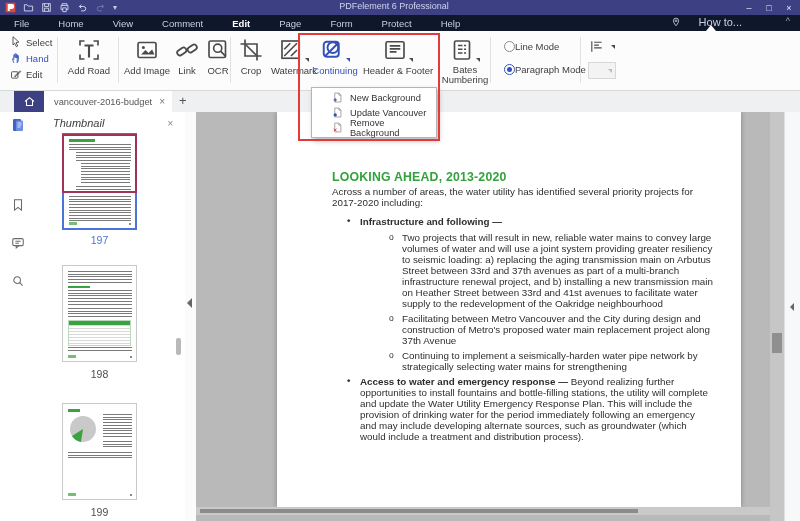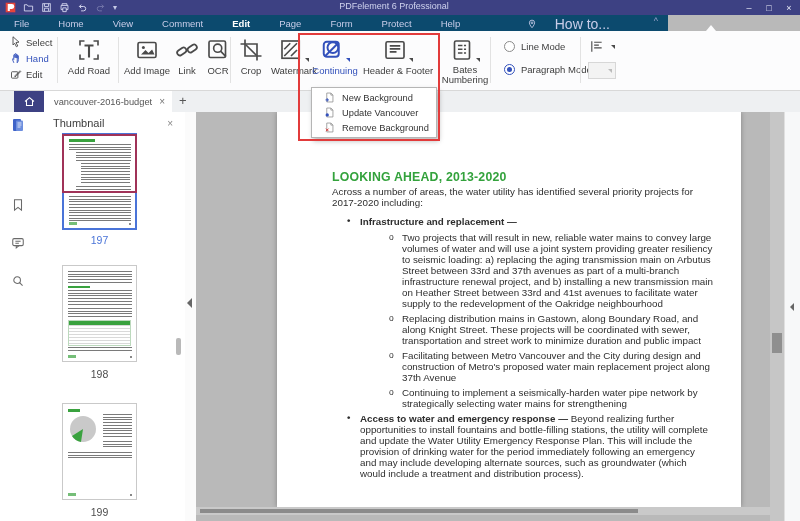--- a/index.html
+++ b/index.html
@@ -10,67 +10,67 @@
 
   
   .titlebar{left:0;top:0;width:800px;height:15px;background:#3d4183;z-index:10;}
   .qat{left:5px;top:1px;display:flex;gap:7px;align-items:center;height:13px;}
   .qat svg{display:block;}
   .win-title{left:0;right:12px;top:1px;text-align:center;color:#cfd3ee;font-size:9px;}
   .win-ctrls{right:4px;top:0;display:flex;gap:6px;color:#e8eaf6;font-size:9px;height:15px;align-items:center;}
   .win-ctrls span{width:14px;text-align:center;cursor:default;}
 
   
-  .menubar{left:0;top:15px;width:668px;height:16px;background:#0c4a6e;z-index:10;}
+  .menubar{left:0;top:15px;width:800px;height:16px;background:#0f172a;z-index:10;}
   .menus{left:14px;top:0;display:flex;gap:29px;height:16px;align-items:center;}
   .menus span{color:#c9cde9;font-size:9.5px;cursor:default;}
   .menus span.active{color:#ffffff;font-weight:bold;}
-  .howto{right:58px;top:1px;display:flex;align-items:center;gap:18px;color:#c9cde9;font-size:14px;}
+  .howto{right:58px;top:1px;display:flex;align-items:center;gap:18px;color:#c9cde9;font-size:11px;}
   .ribbon-chevron{right:10px;top:1px;color:#9ca3cc;font-size:9px;}
   .ribbon-notch{left:706px;top:25px;width:0;height:0;border-left:5px solid transparent;
       border-right:5px solid transparent;border-bottom:6px solid #fcfcfd;z-index:11;}
 
   
   .toolbar{left:0;top:31px;width:800px;height:59px;background:#fcfcfd;border-bottom:1px solid #d8d8d8;z-index:5;}
   .tsep{top:6px;width:1px;height:46px;background:#e2e2e2;}
   .trow{display:flex;align-items:center;gap:4px;font-size:9.5px;color:#3d3d3d;cursor:default;}
   .trow svg{flex:0 0 auto;}
   .trow.blue{color:#3351bb;}
   .bigbtn{display:flex;flex-direction:column;align-items:center;font-size:9.5px;color:#3d3d3d;cursor:default;}
   .bigbtn .lab{margin-top:3px;white-space:nowrap;}
   .bigbtn.blue{color:#3351bb;}
   .caret{width:0;height:0;border-left:4px solid transparent;border-top:4px solid #4a4a4a;
          display:inline-block;}
   .radio{width:9px;height:9px;border:1px solid #8a8a8a;border-radius:50%;background:#fff;display:inline-block;}
   .radio.on{border-color:#3351bb;background:#fff;position:relative;}
   .radio.on::after{content:"";position:absolute;left:2px;top:2px;width:5px;height:5px;border-radius:50%;background:#3351bb;}
-  .moderow{display:flex;align-items:center;gap:6px;font-size:9.5px;color:#3d3d3d;}
+  .moderow{display:flex;align-items:center;font-size:9.5px;color:#3d3d3d;}
 
   
   .red-box{left:298px;top:33px;width:138px;height:104px;border:2px solid #e23b3b;z-index:70;pointer-events:none;}
   .bg-menu{left:311px;top:87px;width:124px;background:#fff;border:1px solid #b5b5b5;
            box-shadow:2px 3px 5px rgba(0,0,0,.28);z-index:60;padding:2px 0;}
-  .bg-menu .mi{display:flex;align-items:center;gap:7px;height:15px;padding-left:12px;
+  .bg-menu .mi{display:flex;align-items:center;gap:7px;height:15px;padding-left:20px;
                font-size:9.3px;color:#333;cursor:default;}
 
   
   .tabbar{left:0;top:91px;width:800px;height:21px;background:#eef0f2;z-index:4;}
   .home-btn{left:14px;top:0;width:30px;height:21px;background:#3d4183;display:flex;align-items:center;justify-content:center;}
   .tab{left:44px;top:0;width:128px;height:21px;background:#ffffff;display:flex;align-items:center;}
   .tab .tlab{margin-left:10px;font-size:9.3px;color:#555;white-space:nowrap;overflow:hidden;flex:1;}
   .tab .tclose{margin:0 7px 0 4px;color:#777;font-size:10px;}
   .newtab{left:179px;top:2px;color:#555;font-size:13px;}
 
   
   .content{left:0;top:112px;width:800px;height:409px;}
   .iconstrip{left:0;top:0;width:35px;height:409px;background:#fff;border-right:1px solid #e3e3e3;}
   .sicon{left:9px;width:18px;height:18px;display:flex;align-items:center;justify-content:center;}
 
   .thumbpanel{left:35px;top:0;width:150px;height:409px;background:#fff;}
-  .tp-head{left:0;top:0;width:150px;height:22px;display:flex;align-items:center;}
+  .tp-head{left:0;top:0;width:150px;height:22px;display:flex;align-items:center;font-style:italic;}
   .tp-head .t{margin-left:18px;font-size:11px;color:#3c3c3c;flex:1;}
   .tp-head .x{margin-right:12px;color:#888;font-size:10px;}
   .thumb{left:27px;width:75px;height:97px;background:#fff;box-sizing:border-box;}
   .thumb.sel{border:2px solid #4a74d8;}
   .thumb.plain{border:1px solid #c9c9c9;}
   .pagenum{left:27px;width:75px;text-align:center;font-size:10.5px;color:#4d4d4d;}
   .pagenum.sel{color:#4a74d8;}
   .viewport-rect{left:27px;width:75px;height:59px;box-sizing:border-box;border:2px solid #a03358;z-index:3;}
   .tl{position:absolute;background:repeating-linear-gradient(to bottom,#7a7a7a 0 1px,transparent 1px 2.7px);}
   .greenbar{position:absolute;background:#3aa23f;}
@@ -396,23 +396,22 @@
 
   <div class="abs splitter">
     <div class="arrow-left" style="position:absolute;left:2px;top:186px;"></div>
   </div>
 
   <div class="abs docarea">
     <div class="abs page">
       <div class="page-content">
         <div class="doc-h">LOOKING AHEAD, 2013-2020</div>
         <div class="intro">Across a number of areas, the water utility has identified several priority projects for 2017-2020 including:</div>
-        <div class="b1">Infrastructure and replacement —</div>
+        <div class="b1">Infrastructure and following —</div>
         <div class="sub">Two projects that will result in new, reliable water mains to convey large volumes of water and will use a joint system providing greater resiliency to seismic loading: a) replacing the aging transmission main on Arbutus Street between 33rd and 37th avenues as part of a multi-branch infrastructure renewal project, and b) installing a new transmission main on Heather Street between 33rd and 41st avenues to facilitate water supply to the redevelopment of the Oakridge neighbourhood</div>
-        <div class="sub">Replacing distribution mains in Gastown, along Boundary Road, and along Knight Street. These projects will be coordinated with sewer, transportation and street work to minimize duration and public impact</div>
         <div class="sub">Facilitating between Metro Vancouver and the City during design and construction of Metro's proposed water main replacement project along 37th Avenue</div>
         <div class="sub">Continuing to implement a seismically-harden water pipe network by strategically selecting water mains for strengthening</div>
         <div class="b2"><span class="lead">Access to water and emergency response —</span><span> Beyond realizing further opportunities to install fountains and bottle-filling stations, the utility will complete and update the Water Utility Emergency Response Plan. This will include the provision of drinking water for the period immediately following an emergency and may include developing alternate sources, such as groundwater (which would include a treatment and distribution process).</span></div>
       </div>
     </div>
     <div class="abs hscroll">
       <div class="abs hthumb"></div>
     </div>
   </div>
 

